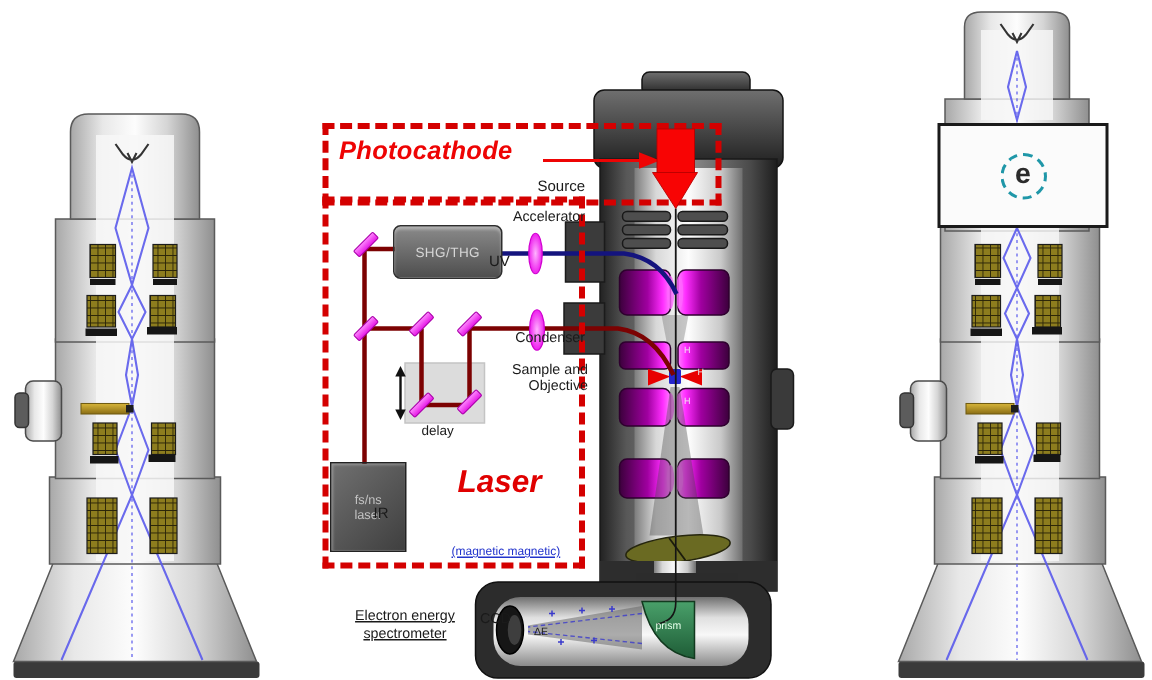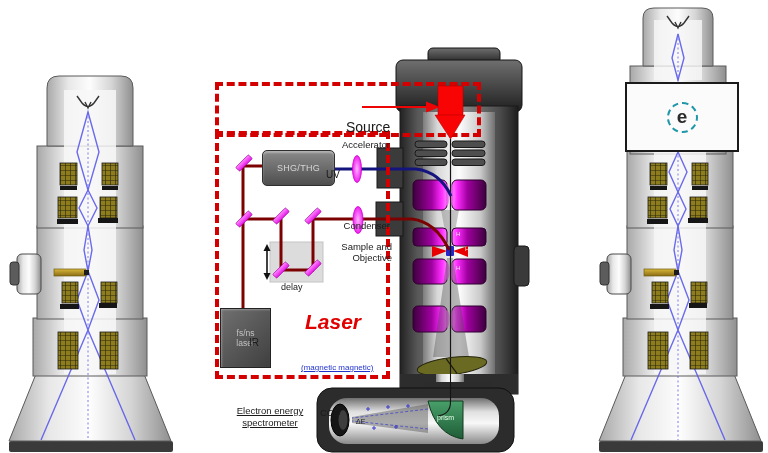--- a/index.html
+++ b/index.html
@@ -298,21 +298,22 @@
       <span style="white-space:pre-line;">fs/ns
 laser</span>
     </div>
 
 <div id="logo-box">
   <span id="logo-e-circle">
         <span>e</span>
       </span>
 </div>
 
-<div class="lbl r" style="left:346px;top:120px;width:44px;font-size:14px;">Source</div>
+<div class="lbl" id="photocathode-text" style="left:226px;top:92px;width:140px;">Photocathode</div>
+<div class="lbl r" style="left:346px;top:120px;width:44px;font-size:10px;">Source</div>
 <div class="lbl r" style="left:334px;top:140px;width:56px;font-size:9.5px;">Accelerator</div>
 <div class="lbl" style="left:326px;top:170px;font-size:10px;">UV</div>
 <div class="lbl r" style="left:334px;top:189px;width:56px;font-size:9.5px;margin-top:32px;">Condenser</div>
 <div class="lbl r" style="left:330px;top:242px;width:62px;font-size:9.5px;">Sample and</div>
 <div class="lbl r" style="left:330px;top:253px;width:62px;font-size:9.5px;">Objective</div>
 <div class="lbl" style="left:281px;top:283px;font-size:9px;">delay</div>
 <div class="lbl" style="left:249px;top:294px;font-size:10px;font-weight:400;margin-top:44px;">IR</div>
 <div class="lbl" id="laser-text" style="left:305px;top:311px;">Laser</div>
 <div class="lbl" style="left:301px;top:364px;font-size:8px;color:#2233cc;text-decoration:underline;">(magnetic magnetic)</div>
 <div class="lbl" style="left:320px;top:380px;font-size:9.5px;margin-top:28px;">CCD</div>

